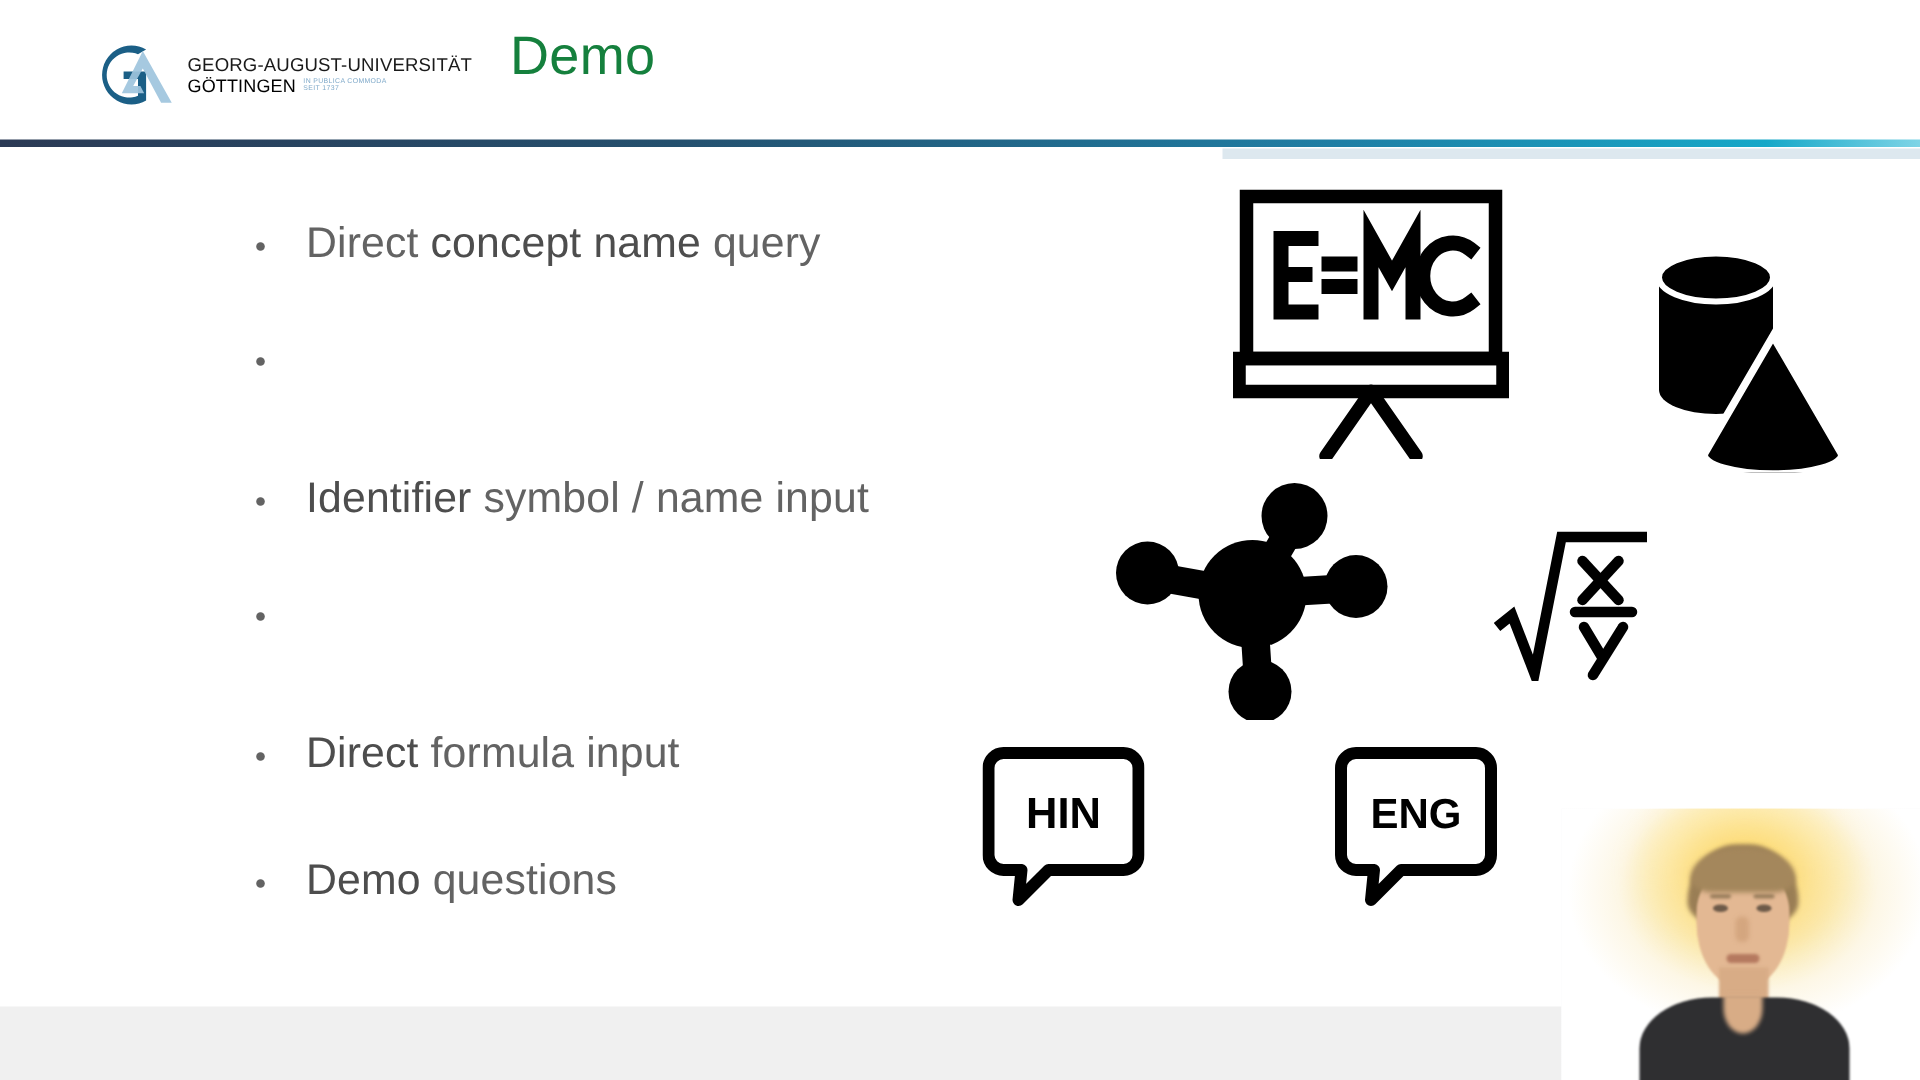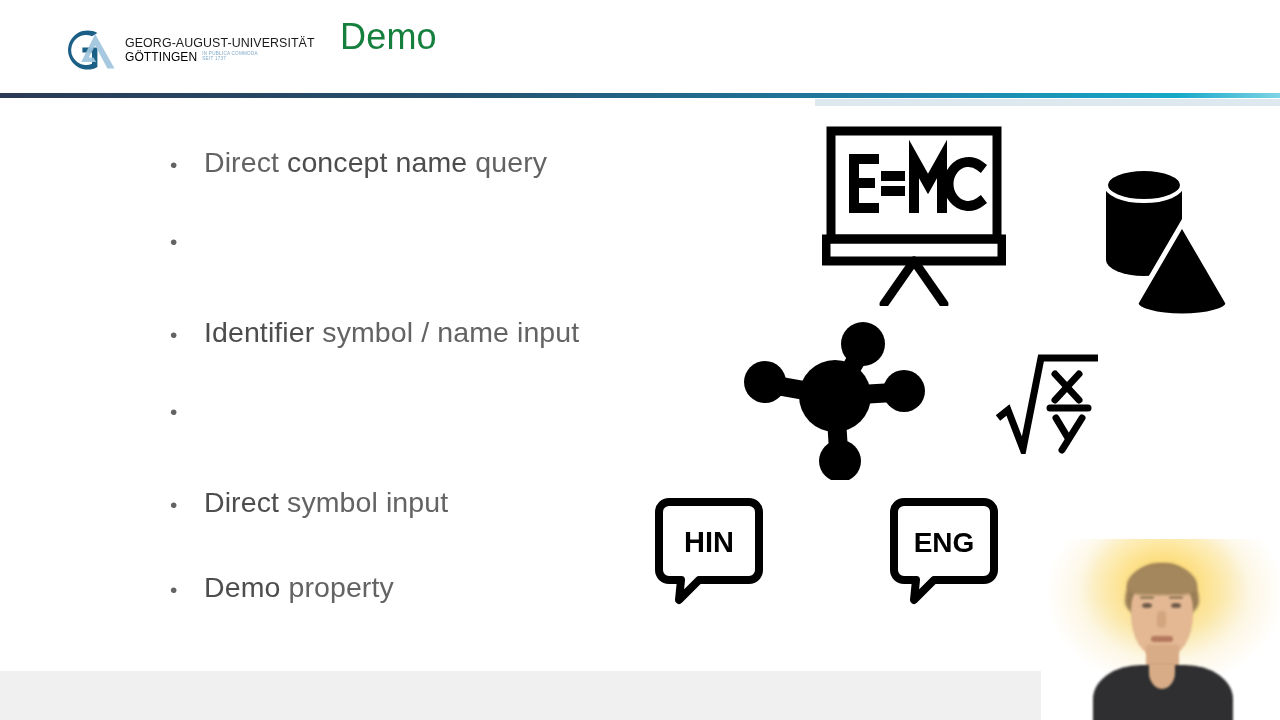--- a/index.html
+++ b/index.html
@@ -281,26 +281,26 @@
       <div class="bullet-dot">•</div>
       <div class="bullet-text"><b>Identifier</b><span> symbol / name input</span></div>
     </div>
 
     <div class="bullet-row">
       <div class="bullet-dot">•</div>
     </div>
 
     <div class="bullet-row">
       <div class="bullet-dot">•</div>
-      <div class="bullet-text"><b>Direct</b><span> symbol input</span></div>
-    </div>
-
-    <div class="bullet-row">
-      <div class="bullet-dot">•</div>
-      <div class="bullet-text"><b>Demo</b><span> property</span></div>
+      <div class="bullet-text"><b>Direct</b><span> formula input</span></div>
+    </div>
+
+    <div class="bullet-row">
+      <div class="bullet-dot">•</div>
+      <div class="bullet-text"><b>Demo</b><span> questions</span></div>
     </div>
 
   </div>
 
   <svg class="icon-abs" id="icon-blackboard" viewBox="0 0 184 180">
     <rect x="9" y="5" width="166" height="108" fill="none" stroke="#000" stroke-width="9"></rect>
     <rect x="4" y="113" width="176" height="22" fill="none" stroke="#000" stroke-width="9"></rect>
     <line x1="92" y1="135" x2="62" y2="178" stroke="#000" stroke-width="9" stroke-linecap="round"></line>
     <line x1="92" y1="135" x2="122" y2="178" stroke="#000" stroke-width="9" stroke-linecap="round"></line>
     <g fill="none" stroke="#000" stroke-width="10" stroke-linecap="square" stroke-linejoin="miter">

